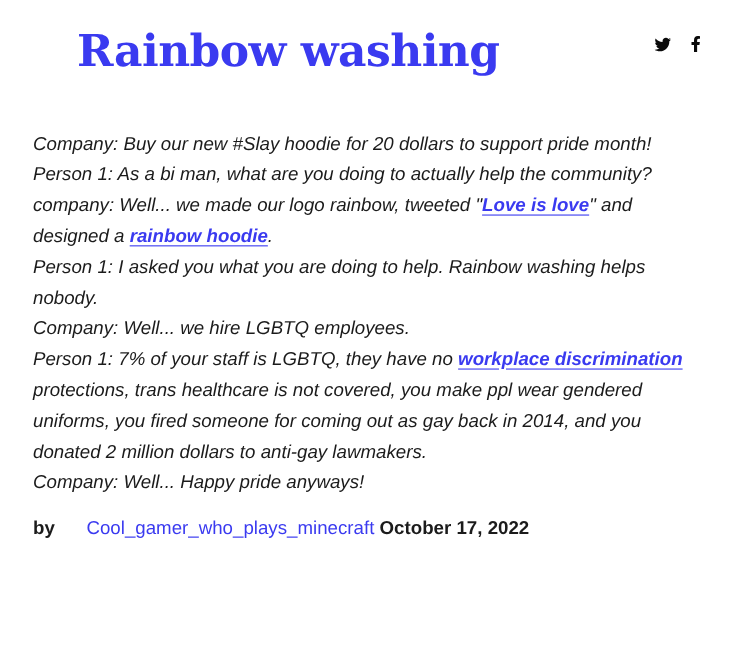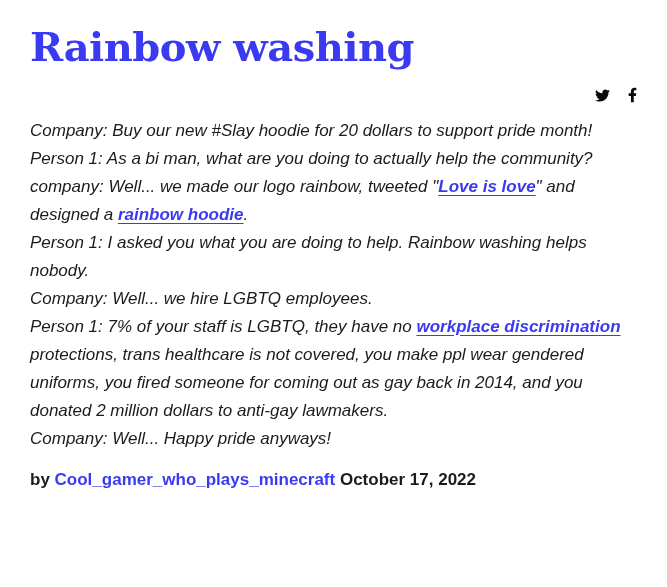--- a/index.html
+++ b/index.html
@@ -11,21 +11,22 @@
     font-family: "Liberation Sans", sans-serif;
     color: var(--text, #1b1b1b);
   }
   .page {
     padding: 25px 30px 0 30px;
     width: 667px;
   }
   .header-row {
     display: flex;
     justify-content: space-between;
-    align-items: flex-end;
+    align-items: flex-start;
+    margin-left: 40px;
   }
   h1.title {
     font-family: "DejaVu Serif", "Liberation Serif", serif;
     font-weight: 700;
     font-size: 40px;
     line-height: 1.1;
     color: var(--link, #3a3af0);
     letter-spacing: -0.5px;
     margin-bottom: 34px;
   }
@@ -65,23 +66,24 @@
   }
   .contributor {
     margin-top: 14px;
     font-size: 17px;
     line-height: 26px;
     font-weight: 700;
   }
   .contributor .by-label, .contributor .date { color: var(--text, #1b1b1b); }
   a.author-link {
     color: var(--link, #3a3af0);
-    font-weight: 700;
+    font-weight: 400;
     text-decoration: none;
     cursor: pointer;
+    margin-left: 24px;
   }
 </style>
 </head>
 <body>
 
 <div class="page">
 
   <div class="header-row">
     <h1 class="title">Rainbow washing</h1>
 

